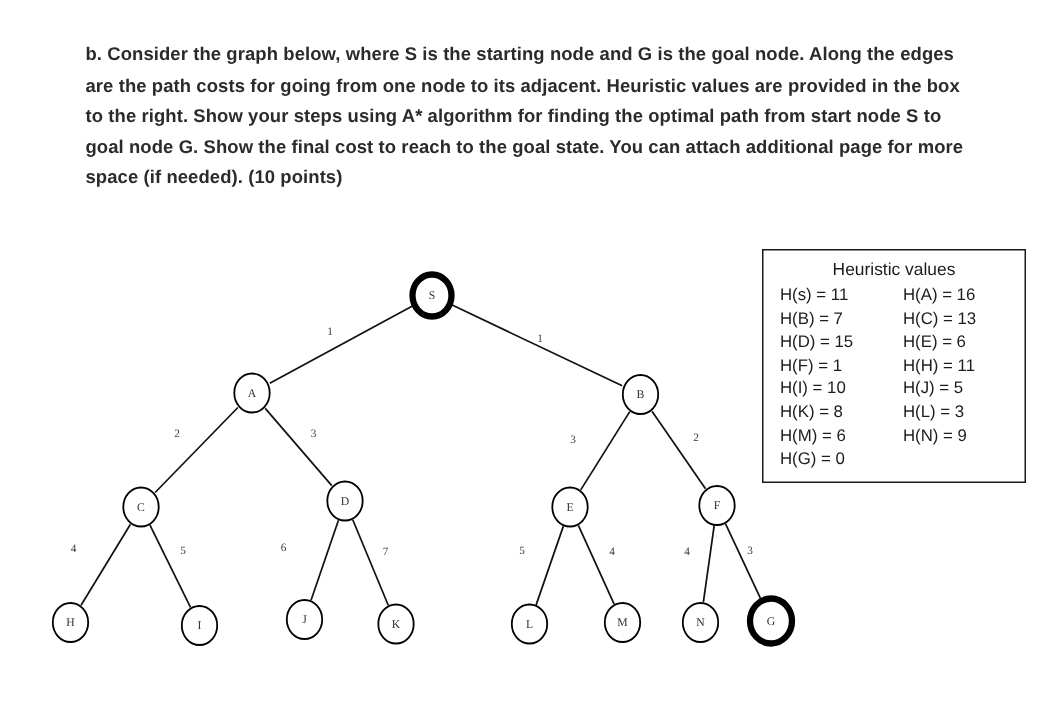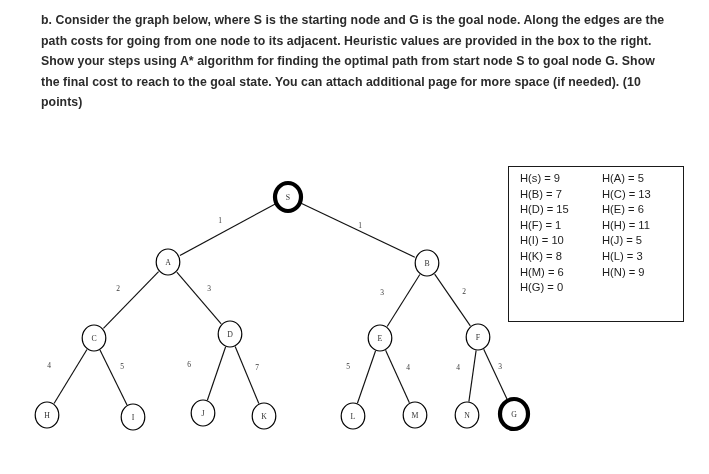--- a/index.html
+++ b/index.html
@@ -20,21 +20,21 @@
     left: 41px;
     top: 10px;
     width: 625px;
     font-size: 12.3px;
     line-height: 20.5px;
     color: #2b2b2b;
     font-weight: 600;
     letter-spacing: 0.005em;
   }
   #question-text p {
-    margin: 0;
+    margin: 16px;
   }
   #graph-area {
     position: absolute;
     left: 0;
     top: 0;
     width: 709px;
     height: 474px;
   }
   .heuristic-box {
     position: absolute;
@@ -141,33 +141,34 @@
       <ellipse cx="415" cy="415" rx="11.8" ry="13" fill="#ffffff" stroke="#000000" stroke-width="1.2"></ellipse>
       <text x="415" y="417.6" font-family="&quot;Liberation Serif&quot;, serif" font-size="7.8" fill="#333333" text-anchor="middle">M</text>
       <ellipse cx="467" cy="415" rx="11.8" ry="13" fill="#ffffff" stroke="#000000" stroke-width="1.2"></ellipse>
       <text x="467" y="417.6" font-family="&quot;Liberation Serif&quot;, serif" font-size="7.8" fill="#333333" text-anchor="middle">N</text>
       <ellipse cx="514" cy="414" rx="14" ry="15" fill="#ffffff" stroke="#000000" stroke-width="4.2"></ellipse>
       <text x="514" y="416.6" font-family="&quot;Liberation Serif&quot;, serif" font-size="7.8" fill="#333333" text-anchor="middle">G</text>
     </g>
 </svg>
 
 <div class="heuristic-box">
+  <div class="heuristic-title">Heuristic values</div>
   <div class="heuristic-cols">
     <div class="heuristic-col left" id="heuristic-left">
-        <div class="heuristic-item">H(s) = 9</div>
+        <div class="heuristic-item">H(s) = 11</div>
         <div class="heuristic-item">H(B) = 7</div>
         <div class="heuristic-item">H(D) = 15</div>
         <div class="heuristic-item">H(F) = 1</div>
         <div class="heuristic-item">H(I) = 10</div>
         <div class="heuristic-item">H(K) = 8</div>
         <div class="heuristic-item">H(M) = 6</div>
         <div class="heuristic-item">H(G) = 0</div>
       </div>
     <div class="heuristic-col right" id="heuristic-right">
-        <div class="heuristic-item">H(A) = 5</div>
+        <div class="heuristic-item">H(A) = 16</div>
         <div class="heuristic-item">H(C) = 13</div>
         <div class="heuristic-item">H(E) = 6</div>
         <div class="heuristic-item">H(H) = 11</div>
         <div class="heuristic-item">H(J) = 5</div>
         <div class="heuristic-item">H(L) = 3</div>
         <div class="heuristic-item">H(N) = 9</div>
       </div>
   </div>
 </div>
 

